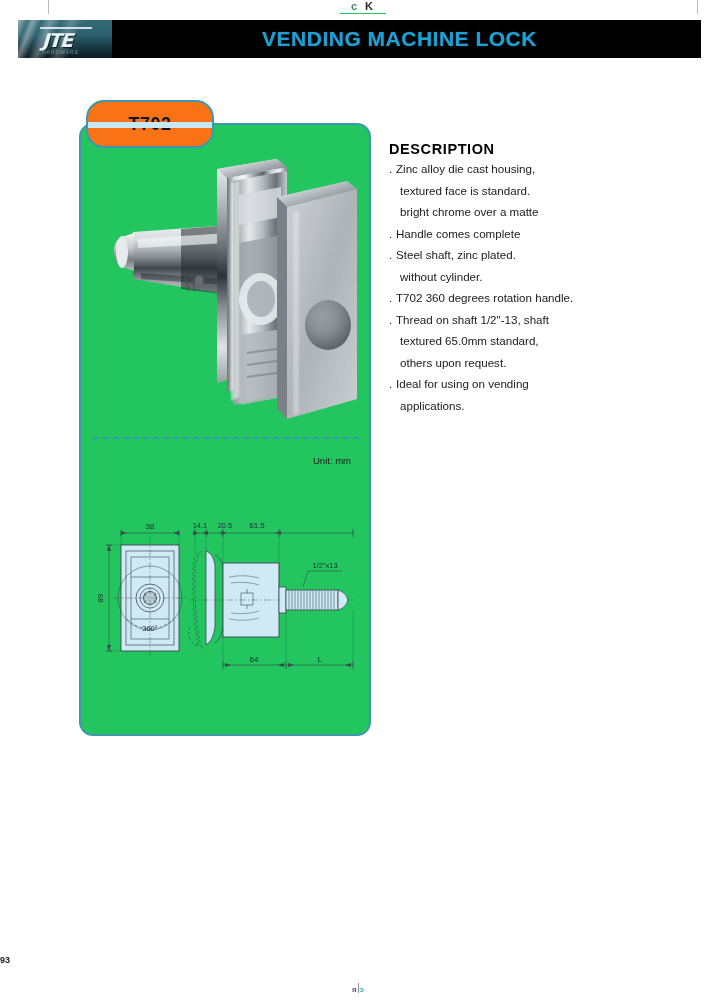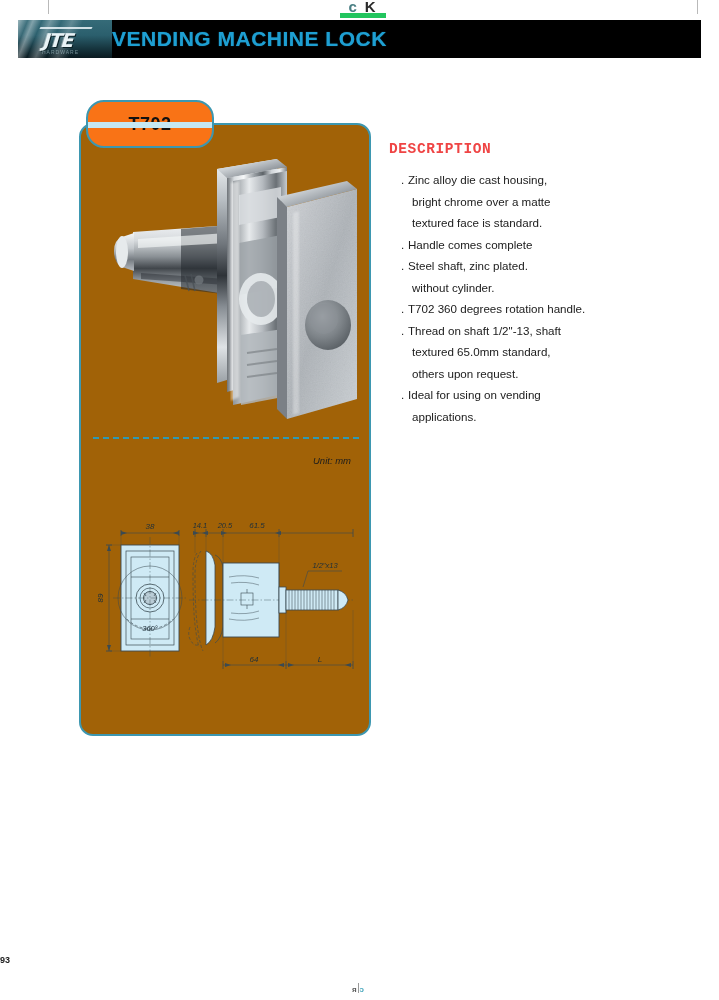--- a/index.html
+++ b/index.html
@@ -25,27 +25,27 @@
   }
   .scan-mark.left { left: 48px; }
   .scan-mark.right { left: 697px; }
 
   .top-glyphs {
     position: absolute;
     top: 0px;
     left: 340px;
     width: 46px;
     height: 13px;
-    font-size: 15px;
+    font-size: 11px;
     font-weight: bold;
     color: #3a3a3a;
     letter-spacing: 2px;
     text-align: center;
     line-height: 13px;
-    border-bottom: 5px solid #22c55e;
+    border-bottom: 1px solid #22c55e;
   }
   .top-glyphs .g1 { color:#4a7f84; }
   .top-glyphs .g2 { color:#2a2a2a; margin-left:6px; }
 
   
   .header {
     position: absolute;
     left: 18px;
     top: 20px;
     width: 683px;
@@ -97,42 +97,41 @@
   .logo .logo-sub {
     position: absolute;
     left: 24px;
     bottom: 3px;
     font-size: 5px;
     letter-spacing: 1px;
     color: rgba(190,215,222,.55);
   }
   .header-title {
     flex: 1;
-    text-align: left;
+    text-align: center;
     padding-right: 14px;
     font-family: "Liberation Sans", sans-serif;
     font-size: 21px;
     font-weight: bold;
     letter-spacing: 0.5px;
     color: #1e9fd2;
     text-shadow: 0 0 1px rgba(30,159,210,.7);
   }
 
   
   .panel {
     position: absolute;
     left: 79px;
     top: 123px;
     width: 292px;
     height: 613px;
-    background: #a16207;
+    background: #22c55e;
     border: 2px solid #3d97b0;
     border-radius: 14px;
     box-sizing: border-box;
-    font-style: italic;
   }
 
   
   .code-badge {
     position: absolute;
     left: 86px;
     top: 100px;
     width: 128px;
     height: 48px;
     background: #f97316;
@@ -203,30 +202,30 @@
   .drawing svg { display: block; }
 
   
   .description {
     position: absolute;
     left: 389px;
     top: 141px;
     width: 300px;
   }
   .desc-title {
-    font-family: Liberation Mono, monospace;
+    font-family: Liberation Sans, sans-serif;
     font-weight: bold;
     font-size: 14.5px;
     letter-spacing: 0.6px;
-    color: #ef4444;
+    color: #000000;
     margin-bottom: 1px;
   }
   .desc-list {
     list-style: none;
-    margin: 12px;
+    margin: 0;
     padding: 0;
   }
   .desc-list li {
     font-family: "Liberation Sans", sans-serif;
     font-size: 11.6px;
     color: #202020;
     line-height: 21.5px;
     white-space: nowrap;
   }
   .desc-list li.bullet::before {
@@ -510,22 +509,22 @@
         <text x="231" y="155" text-anchor="middle" fill="#20303a" stroke="none" font-size="8">L</text>
       </g>
     </svg>
   </div>
 </div>
 
 <div class="description">
   <div class="desc-title">DESCRIPTION</div>
   <ul class="desc-list">
     <li class="bullet">Zinc alloy die cast housing,</li>
+    <li class="cont">textured face is standard.</li>
     <li class="cont">bright chrome over a matte</li>
-    <li class="cont">textured face is standard.</li>
     <li class="bullet">Handle comes complete</li>
     <li class="bullet">Steel shaft, zinc plated.</li>
     <li class="cont">without cylinder.</li>
     <li class="bullet">T702 360 degrees rotation handle.</li>
     <li class="bullet">Thread on shaft 1/2"-13, shaft</li>
     <li class="cont">textured 65.0mm standard,</li>
     <li class="cont">others upon request.</li>
     <li class="bullet">Ideal for using on vending</li>
     <li class="cont">applications.</li>
   </ul>

